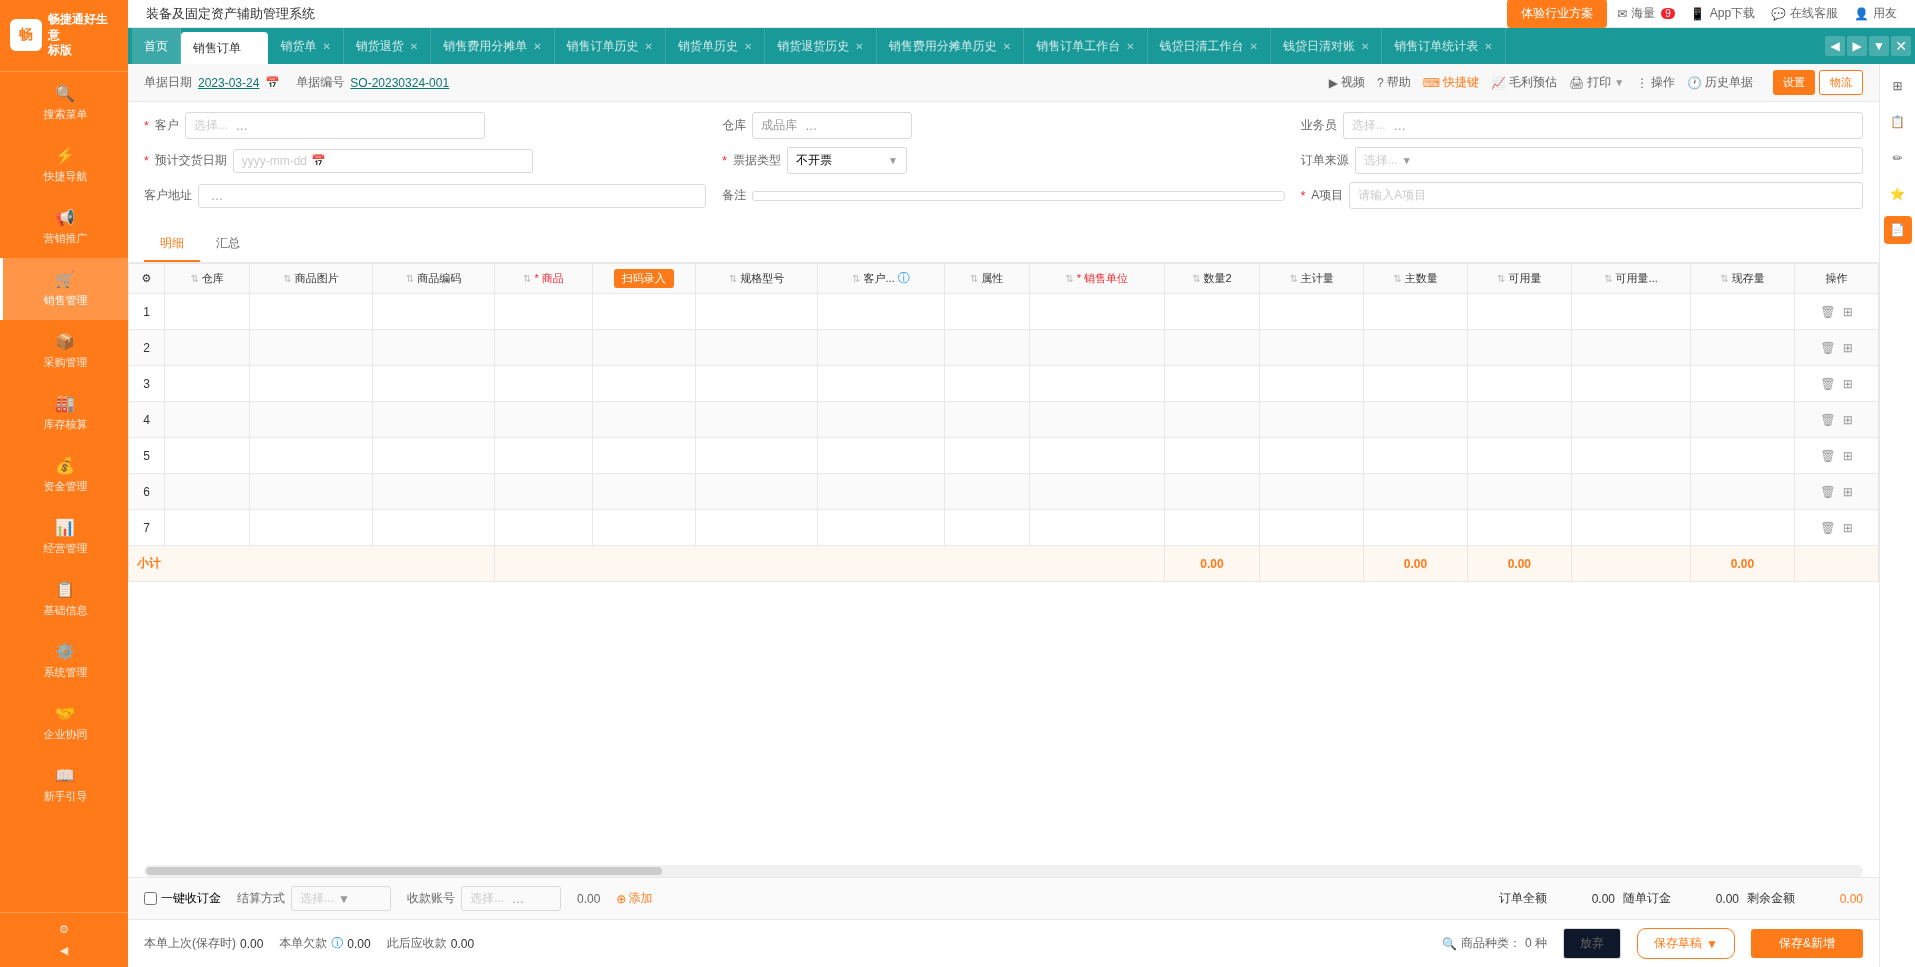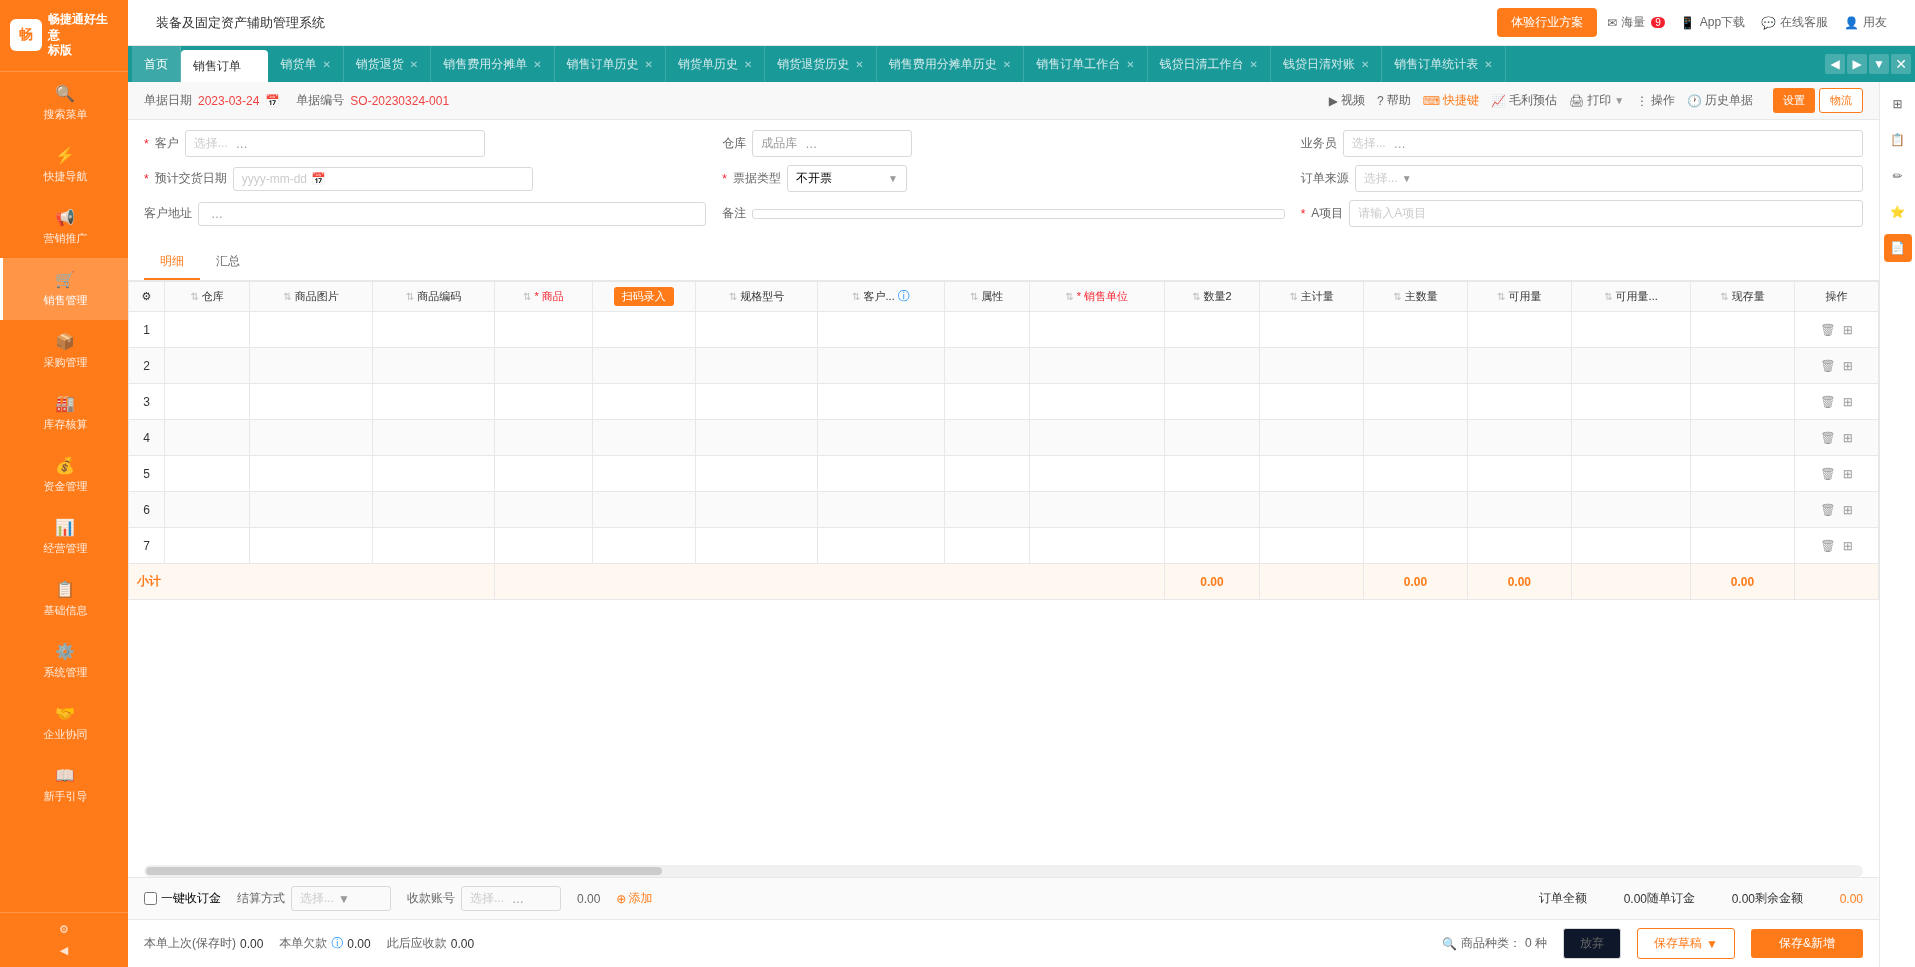--- a/index.html
+++ b/index.html
@@ -15,21 +15,21 @@
     .sidebar-item.active { background: rgba(255,255,255,0.2); border-left: 3px solid white; color: white; }
     .sidebar-item-icon { font-size: 16px; }
     .sidebar-item-label { font-size: 11px; text-align: center; }
     .sidebar-bottom { width: 100%; padding: 10px 0; display: flex; flex-direction: column; align-items: center; gap: 8px; border-top: 1px solid rgba(255,255,255,0.2); }
     .sidebar-bottom-item { color: rgba(255,255,255,0.8); font-size: 11px; display: flex; flex-direction: column; align-items: center; gap: 2px; cursor: pointer; }
 
     
     .main { flex: 1; display: flex; flex-direction: column; overflow: hidden; }
 
     
-    .top-header { height: 46px; background: white; display: flex; align-items: center; padding: 0 28px; border-bottom: 1px solid #e8e8e8; gap: 10px; flex-shrink: 0; }
+    .top-header { height: 28px; background: white; display: flex; align-items: center; padding: 0 18px; border-bottom: 1px solid #e8e8e8; gap: 10px; flex-shrink: 0; }
     .system-title { font-size: 13px; color: #333; font-weight: 500; flex: 1; }
     .header-btn-group { display: flex; align-items: center; gap: 12px; }
     .header-btn { padding: 6px 14px; border-radius: 4px; border: none; cursor: pointer; font-size: 12px; }
     .btn-orange { background: #ff7b1a; color: white; }
     .header-icons { display: flex; align-items: center; gap: 16px; color: #666; }
     .header-icon-item { display: flex; align-items: center; gap: 4px; cursor: pointer; font-size: 12px; }
     .badge { background: #f5222d; color: white; border-radius: 10px; padding: 0 4px; font-size: 10px; margin-left: 2px; }
 
     
     .tab-bar { background: #1a9999; display: flex; align-items: center; padding: 0 4px; height: 36px; flex-shrink: 0; overflow: hidden; }
@@ -41,21 +41,21 @@
     .tab-nav-btn { width: 20px; height: 20px; background: rgba(255,255,255,0.2); border: none; color: white; cursor: pointer; display: flex; align-items: center; justify-content: center; border-radius: 2px; font-size: 12px; }
 
     
     .content { flex: 1; overflow: hidden; display: flex; background: #f5f5f5; }
     .form-area { flex: 1; overflow: hidden; display: flex; flex-direction: column; background: white; }
 
     
     .form-toolbar { padding: 6px 16px; background: #f8f8f8; border-bottom: 1px solid #e8e8e8; display: flex; align-items: center; gap: 16px; flex-shrink: 0; }
     .form-field { display: flex; align-items: center; gap: 6px; }
     .form-label { color: #666; white-space: nowrap; }
-    .form-value { color: #ef4444; font-weight: 500; }
+    .form-value { color: #0f766e; font-weight: 500; text-decoration: underline; }
     .required { color: #f5222d; }
     .form-toolbar-right { margin-left: auto; display: flex; align-items: center; gap: 12px; }
     .toolbar-btn { display: flex; align-items: center; gap: 3px; cursor: pointer; color: #666; font-size: 12px; }
     .toolbar-btn.orange { color: #ff7b1a; }
 
     
     .form-body { padding: 10px 16px; flex-shrink: 0; }
     .form-row { display: flex; align-items: center; gap: 16px; margin-bottom: 8px; }
     .form-group { display: flex; align-items: center; gap: 6px; flex: 1; }
     .form-group-label { color: #666; white-space: nowrap; min-width: fit-content; }
@@ -90,31 +90,31 @@
 
     
     .form-footer { padding: 8px 16px; background: #fafafa; border-top: 1px solid #e8e8e8; display: flex; align-items: center; gap: 16px; flex-shrink: 0; }
     .footer-checkbox { display: flex; align-items: center; gap: 4px; }
     .footer-field { display: flex; align-items: center; gap: 6px; }
     .footer-label { color: #666; white-space: nowrap; }
     .footer-input { border: 1px solid #d9d9d9; border-radius: 3px; padding: 3px 8px; min-width: 100px; color: #999; }
     .add-btn { color: #ff7b1a; cursor: pointer; display: flex; align-items: center; gap: 2px; }
     .footer-amount { display: flex; align-items: center; gap: 4px; color: #666; }
     .footer-right { margin-left: auto; display: flex; flex-direction: column; align-items: flex-end; gap: 2px; }
-    .footer-total-row { display: flex; gap: 0; align-items: center; }
+    .footer-total-row { display: flex; gap: 8px; align-items: center; }
     .footer-total-label { color: #333; }
     .footer-total-value { color: #333; min-width: 60px; text-align: right; }
 
     
     .bottom-bar { padding: 8px 16px; background: white; border-top: 1px solid #e8e8e8; display: flex; align-items: center; gap: 16px; flex-shrink: 0; }
     .bottom-stat { display: flex; align-items: center; gap: 4px; color: #666; }
     .bottom-stat-value { color: #333; font-weight: 500; }
     .bottom-right { margin-left: auto; display: flex; align-items: center; gap: 12px; }
     .btn-discard { border: 1px solid #d9d9d9; background: #0f172a; padding: 6px 16px; border-radius: 3px; cursor: pointer; color: #666; }
-    .btn-save-draft { border: 1px solid #ff7b1a; background: white; padding: 6px 16px; border-radius: 3px; cursor: pointer; color: #ff7b1a; display: flex; align-items: center; gap: 4px; }
+    .btn-save-draft { border: 1px solid #ff7b1a; background: white; padding: 6px 16px; border-radius: 9px; cursor: pointer; color: #ff7b1a; display: flex; align-items: center; gap: 4px; }
     .btn-save-new { background: #ff7b1a; color: white; border: none; padding: 6px 28px; border-radius: 3px; cursor: pointer; }
     .product-count { color: #666; display: flex; align-items: center; gap: 4px; }
 
     
     .right-panel { width: 36px; background: white; border-left: 1px solid #e8e8e8; display: flex; flex-direction: column; align-items: center; padding: 8px 0; gap: 8px; flex-shrink: 0; }
     .right-panel-icon { width: 28px; height: 28px; display: flex; align-items: center; justify-content: center; cursor: pointer; color: #666; border-radius: 4px; }
     .right-panel-icon.active { background: #ff7b1a; color: white; }
 
     .caret { color: #999; font-size: 10px; }
     .text-orange { color: #ff7b1a; }

